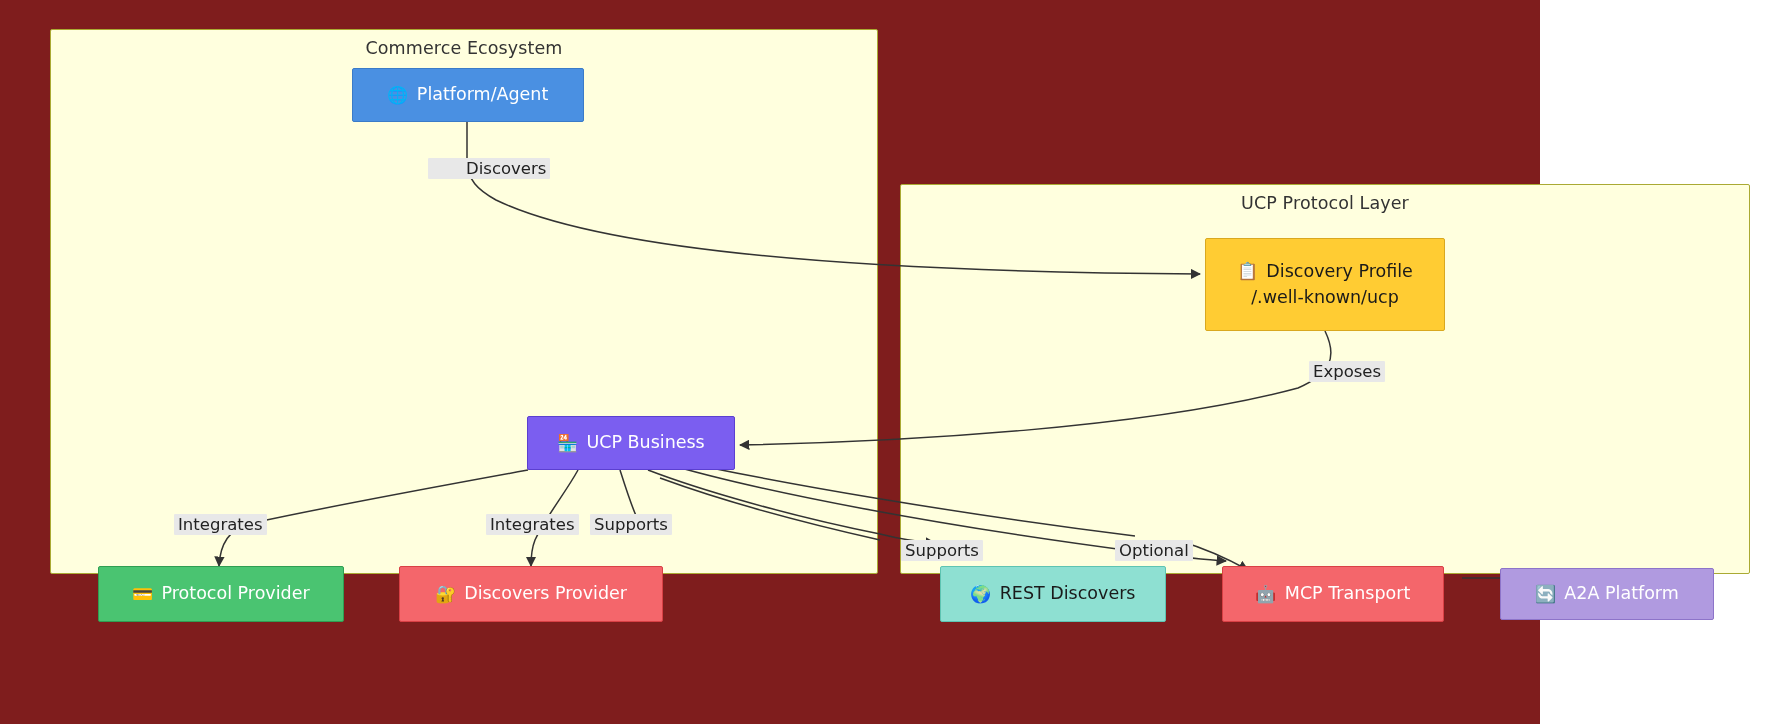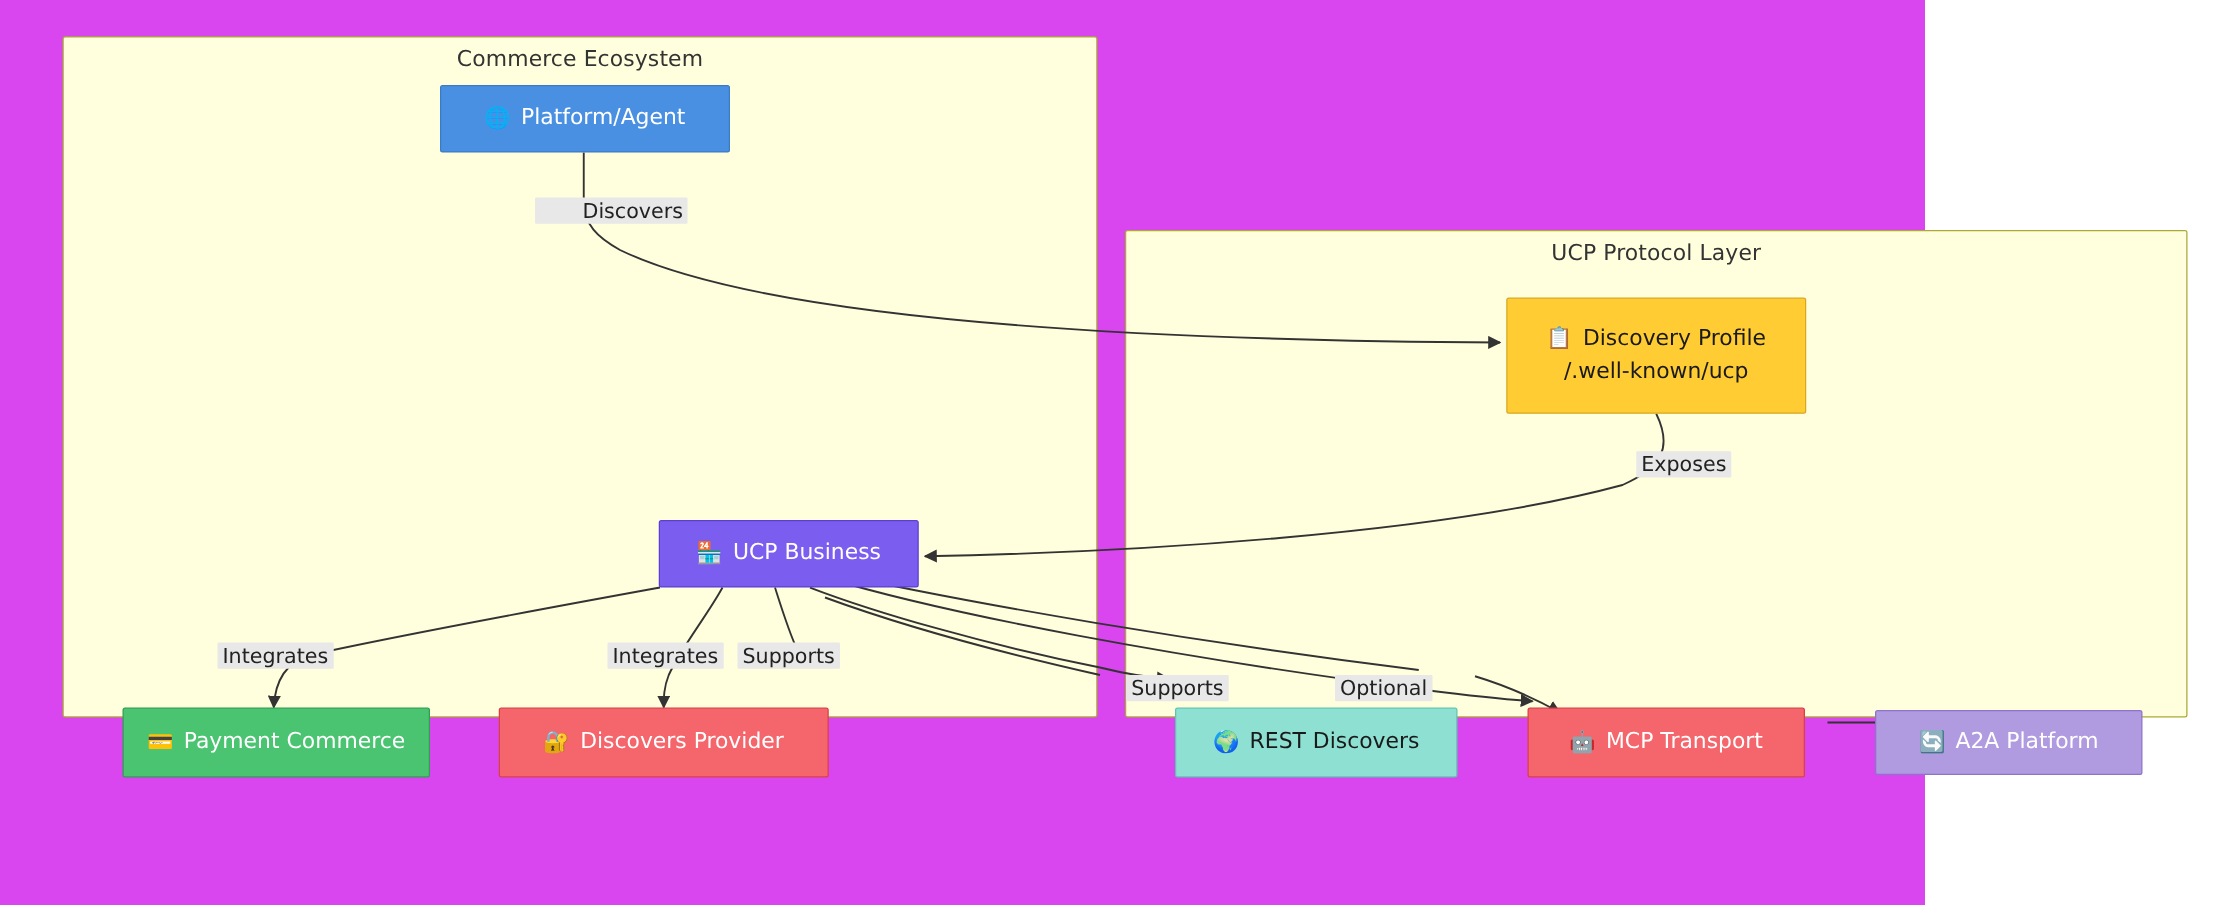--- a/index.html
+++ b/index.html
@@ -7,21 +7,21 @@
     margin: 0; padding: 0;
     width: 1784px; height: 724px;
     background: #ffffff;
     font-family: "DejaVu Sans", sans-serif;
     overflow: hidden;
   }
   #stage {
     position: relative;
     width: 1540px;
     height: 724px;
-    background: #d946ef;
+    background: #7f1d1d;
   }
   svg.edges {
     position: absolute;
     left: 0; top: 0;
     width: 1784px; height: 724px;
     pointer-events: none;
   }
   .subgraph {
     position: absolute;
     background: #ffffde;
@@ -143,21 +143,21 @@
     <div class="line">
       <span class="emoji">🏪</span>
       <span>UCP Business</span>
     </div>
   </div>
 
   <div class="node" style="left:98px; top:566px; width:246px; height:56px;
               background:#4ac471; border:1.3px solid #2f9e52; color:#ffffff;">
     <div class="line">
       <span class="emoji">💳</span>
-      <span>Payment Commerce</span>
+      <span>Protocol Provider</span>
     </div>
   </div>
 
   <div class="node" style="left:399px; top:566px; width:264px; height:56px;
               background:#f4666b; border:1.3px solid #d94045; color:#ffffff;">
     <div class="line">
       <span class="emoji">🔐</span>
       <span>Discovers Provider</span>
     </div>
   </div>
@@ -191,15 +191,15 @@
   <div class="edge-label" style="left:1289px; top:361px;margin-left:20px;">Exposes</div>
 
   <div class="edge-label" style="left:174px; top:514px;">Integrates</div>
 
   <div class="edge-label" style="left:486px; top:514px;">Integrates</div>
 
   <div class="edge-label" style="left:590px; top:514px;">Supports</div>
 
   <div class="edge-label" style="left:901px; top:540px;">Supports</div>
 
-  <div class="edge-label" style="left:1068px; top:540px;">Optional</div>
+  <div class="edge-label" style="left:1115px; top:540px;">Optional</div>
 
 </div>
 
 </body></html>

